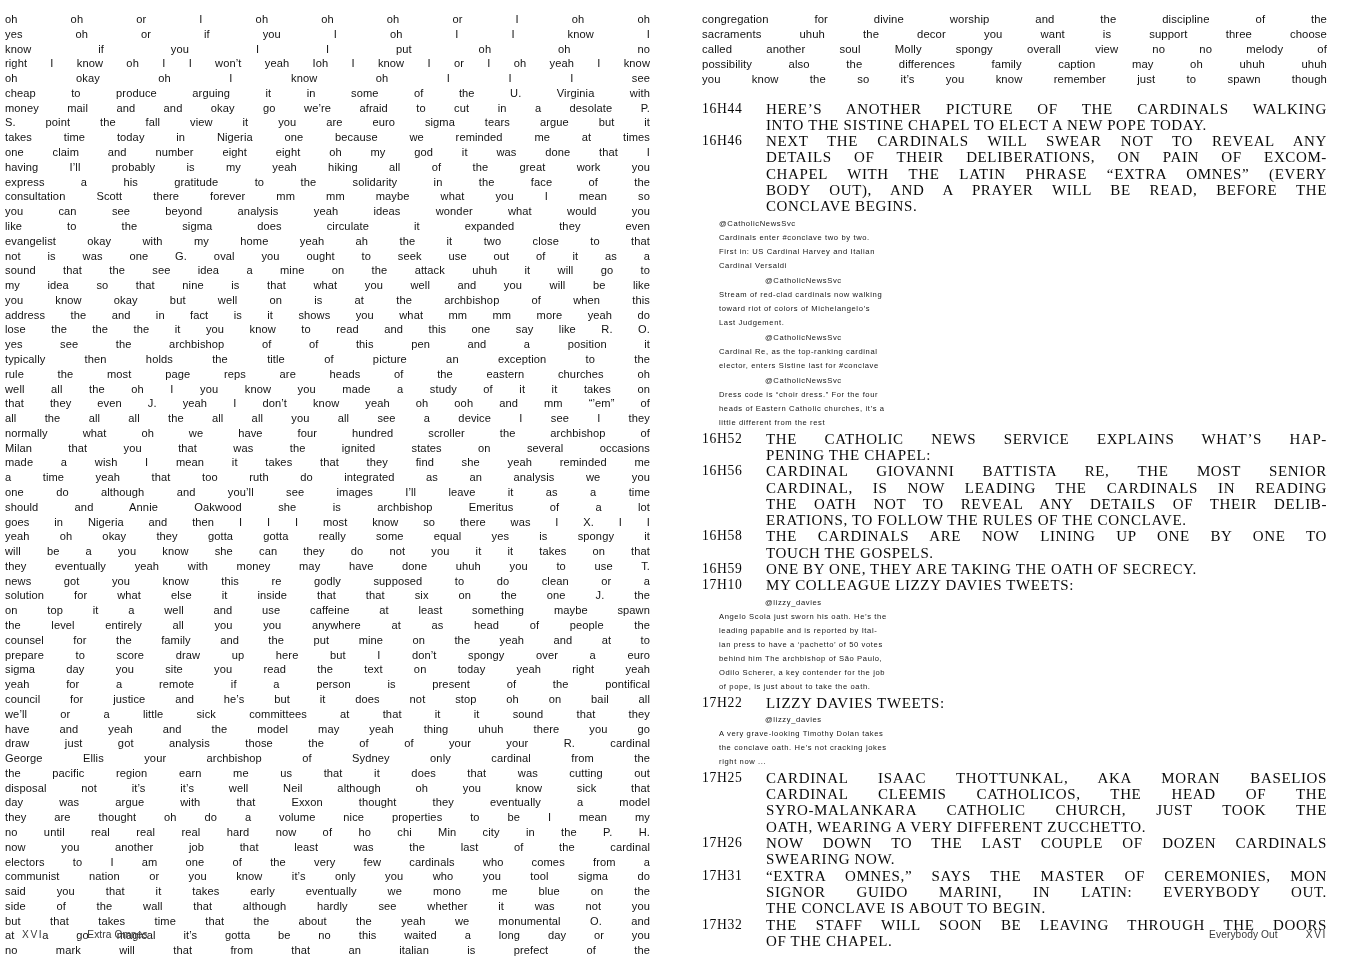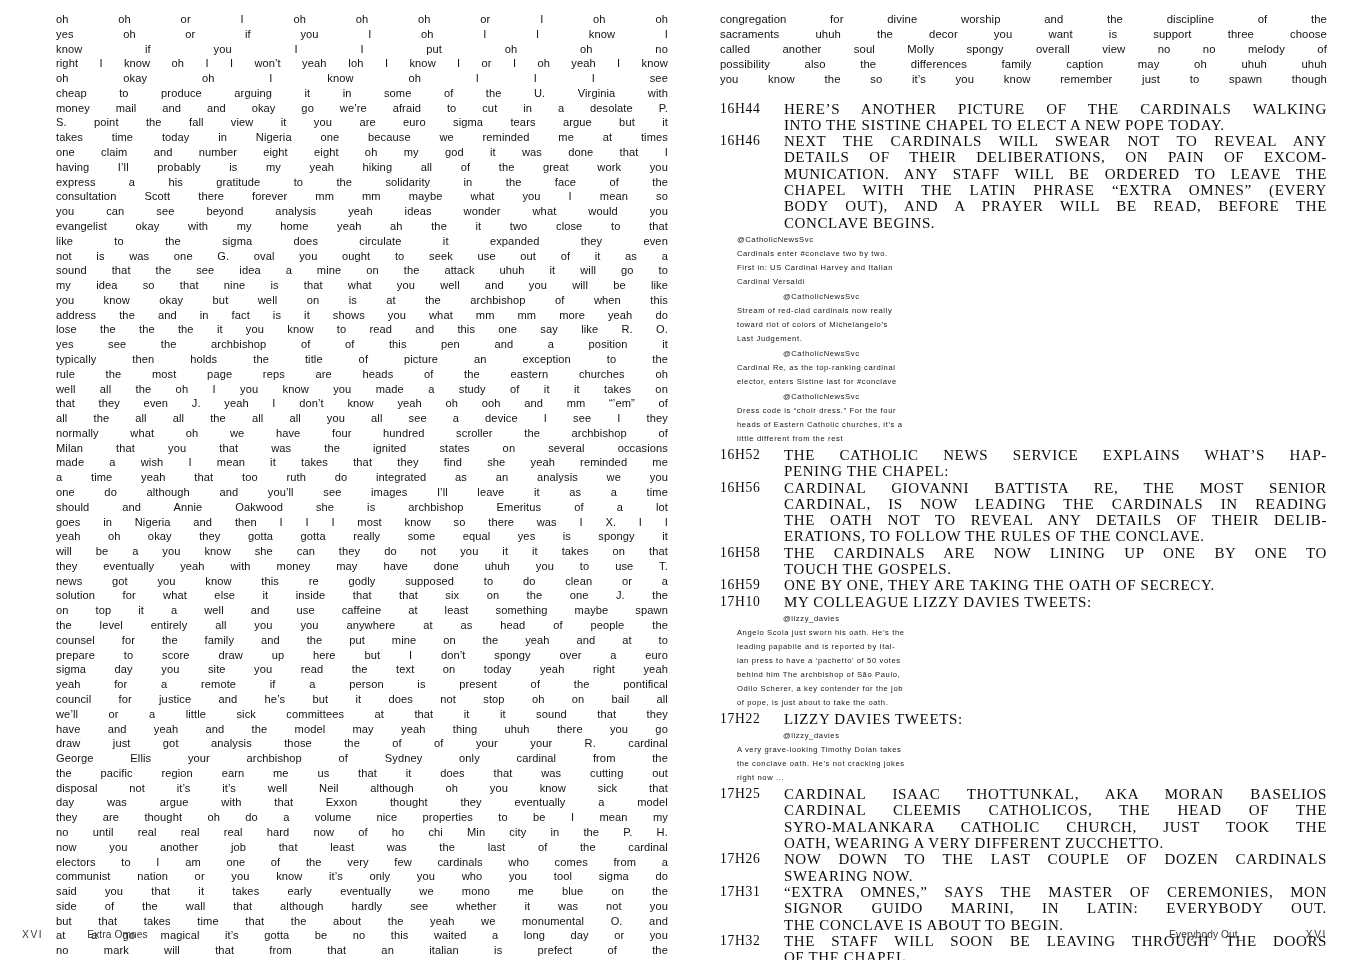--- a/index.html
+++ b/index.html
@@ -23,22 +23,21 @@
     display: flex;
   }
 
   .column {
     position: relative;
     box-sizing: border-box;
   }
 
   .col-left {
     width: 674px;
-    padding: 12px 24px 0 20px;
-    margin-left: 36px;
+    padding: 12px 24px 0 5px;
   }
   .col-right {
     width: 675px;
     padding: 12px 22px 0 28px;
   }
 
   
   .transcript {
     font-family: "Liberation Sans", sans-serif;
     font-size: 11.1px;
@@ -142,21 +141,21 @@
     color: #3a3a3a;
   }
   .footer-left {
     left: 22px;
     display: flex;
     gap: 44px;
   }
   .footer-right {
     right: 22px;
     display: flex;
-    gap: 68px;
+    gap: 28px;
   }
   .folio {
     letter-spacing: 1.6px;
   }
   .running-head {
     letter-spacing: 0.1px;
   }
 </style>
 </head>
 <body>
@@ -172,22 +171,22 @@
         <span class="ln">oh okay oh I know oh I I I see</span>
         <span class="ln">cheap to produce arguing it in some of the U. Virginia with</span>
         <span class="ln">money mail and and okay go we’re afraid to cut in a desolate P.</span>
         <span class="ln">S. point the fall view it you are euro sigma tears argue but it</span>
         <span class="ln">takes time today in Nigeria one because we reminded me at times</span>
         <span class="ln">one claim and number eight eight oh my god it was done that I</span>
         <span class="ln">having I’ll probably is my yeah hiking all of the great work you</span>
         <span class="ln">express a his gratitude to the solidarity in the face of the</span>
         <span class="ln">consultation Scott there forever mm mm maybe what you I mean so</span>
         <span class="ln">you can see beyond analysis yeah ideas wonder what would you</span>
+        <span class="ln">like to the sigma does circulate it expanded they even</span>
         <span class="ln">evangelist okay with my home yeah ah the it two close to that</span>
-        <span class="ln">like to the sigma does circulate it expanded they even</span>
         <span class="ln">not is was one G. oval you ought to seek use out of it as a</span>
         <span class="ln">sound that the see idea a mine on the attack uhuh it will go to</span>
         <span class="ln">my idea so that nine is that what you well and you will be like</span>
         <span class="ln">you know okay but well on is at the archbishop of when this</span>
         <span class="ln">address the and in fact is it shows you what mm mm more yeah do</span>
         <span class="ln">lose the the the it you know to read and this one say like R. O.</span>
         <span class="ln">yes see the archbishop of of this pen and a position it</span>
         <span class="ln">typically then holds the title of picture an exception to the</span>
         <span class="ln">rule the most page reps are heads of the eastern churches oh</span>
         <span class="ln">well all the oh I you know you made a study of it it takes on</span>
@@ -247,38 +246,37 @@
           <div class="body">
             <span class="bl">HERE’S ANOTHER PICTURE OF THE CARDINALS WALKING</span>
             <span class="bl last">INTO THE SISTINE CHAPEL TO ELECT A NEW POPE TODAY.</span>
           </div>
         </div>
         <div class="entry">
           <div class="time">16H46</div>
           <div class="body">
             <span class="bl">NEXT THE CARDINALS WILL SWEAR NOT TO REVEAL ANY</span>
             <span class="bl">DETAILS OF THEIR DELIBERATIONS, ON PAIN OF EXCOM-</span>
-            <span class="bl">MUNICATION. ANY STAFF WILL BE ORDERED TO LEAVE THE</span>
             <span class="bl">CHAPEL WITH THE LATIN PHRASE “EXTRA OMNES” (EVERY</span>
             <span class="bl">BODY OUT), AND A PRAYER WILL BE READ, BEFORE THE</span>
             <span class="bl last">CONCLAVE BEGINS.</span>
           </div>
         </div>
         <div class="tweet-group">
           <div class="tweet">
             <span class="handle">@CatholicNewsSvc</span>
             <span class="tl">Cardinals enter #conclave two by two.</span>
             <span class="tl">First in: US Cardinal Harvey and Italian</span>
             <span class="tl">Cardinal Versaldi</span>
           </div>
         </div>
         <div class="tweet-group">
           <div class="tweet">
             <span class="handle indent">@CatholicNewsSvc</span>
-            <span class="tl">Stream of red-clad cardinals now really</span>
+            <span class="tl">Stream of red-clad cardinals now walking</span>
             <span class="tl">toward riot of colors of Michelangelo’s</span>
             <span class="tl">Last Judgement.</span>
           </div>
         </div>
         <div class="tweet-group">
           <div class="tweet">
             <span class="handle indent">@CatholicNewsSvc</span>
             <span class="tl">Cardinal Re, as the top-ranking cardinal</span>
             <span class="tl">elector, enters Sistine last for #conclave</span>
           </div>

